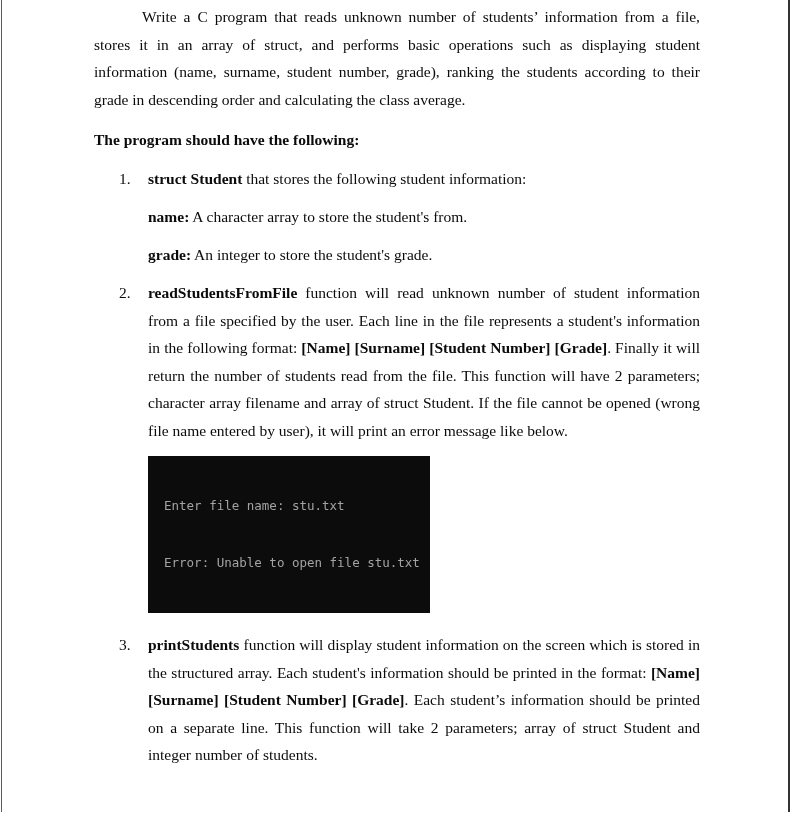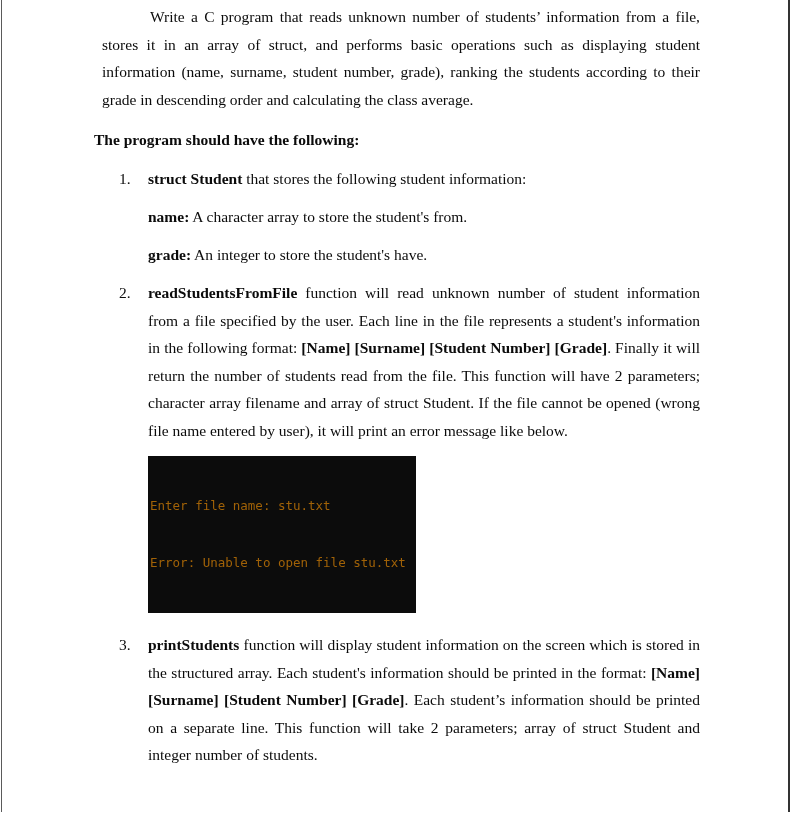--- a/index.html
+++ b/index.html
@@ -25,21 +25,20 @@
     left: 94px;
     top: 3px;
     width: 606px;
     font-size: 15.5px;
     line-height: 27.5px;
   }
   .para { margin: 0; }
   .intro {
     text-align: justify;
     text-indent: 48px;
-    margin-left: 8px;
   }
   .lead { margin-top: 13px; font-weight: bold; }
 
   .list-item {
     display: flex;
     align-items: flex-start;
     margin-top: 11px;
   }
   .list-item.li3 { margin-top: 16px; }
   .num {
@@ -51,25 +50,25 @@
     flex: 1 1 auto;
     text-align: justify;
     margin-left: 8px;
   }
   .sub-line { margin-top: 10.5px; }
   b { font-weight: bold; }
 
   .console {
     display: inline-block;
     background: #0c0c0c;
-    color: #a16207;
+    color: #a3a3a3;
     font-family: "DejaVu Sans Mono", "Liberation Mono", monospace;
     font-size: 12.5px;
     line-height: 19px;
-    padding: 2px 10px 3px 2px;
+    padding: 2px 10px 3px 16px;
     margin: 12px 0 2px 0;
     text-align: left;
     white-space: pre;
   }
 </style>
 </head>
 <body>
 
 <div class="page-border left"></div>
 <div class="page-border right"></div>
@@ -78,21 +77,21 @@
 
   <p class="para intro"><span>Write a C program that reads unknown number of students’ information from a file, stores it in an array of struct, and performs basic operations such as displaying student information (name, surname, student number, grade), ranking the students according to their grade in descending order and calculating the class average.</span></p>
 
   <p class="para lead">The program should have the following:</p>
 
   <div class="list-item li1">
     <span class="num">1.</span>
     <div class="li-body">
       <div><b>struct Student</b><span> that stores the following student information:</span></div>
       <div class="sub-line"><b>name:</b><span> A character array to store the student's from.</span></div>
-      <div class="sub-line"><b>grade:</b><span> An integer to store the student's have.</span></div>
+      <div class="sub-line"><b>grade:</b><span> An integer to store the student's grade.</span></div>
     </div>
   </div>
 
   <div class="list-item li2">
     <span class="num">2.</span>
     <div class="li-body">
       <div><b>readStudentsFromFile</b><span> function will read unknown number of student information from a file specified by the user. Each line in the file represents a student's information in the following format: </span><b>[Name] [Surname] [Student Number] [Grade]</b><span>. Finally it will return the number of students read from the file. This function will have 2 parameters; character array filename and array of struct Student. If the file cannot be opened (wrong file name entered by user), it will print an error message like below.</span></div>
       <div class="console">
         <div>Enter file name: stu.txt</div>
         <div>Error: Unable to open file stu.txt</div>

